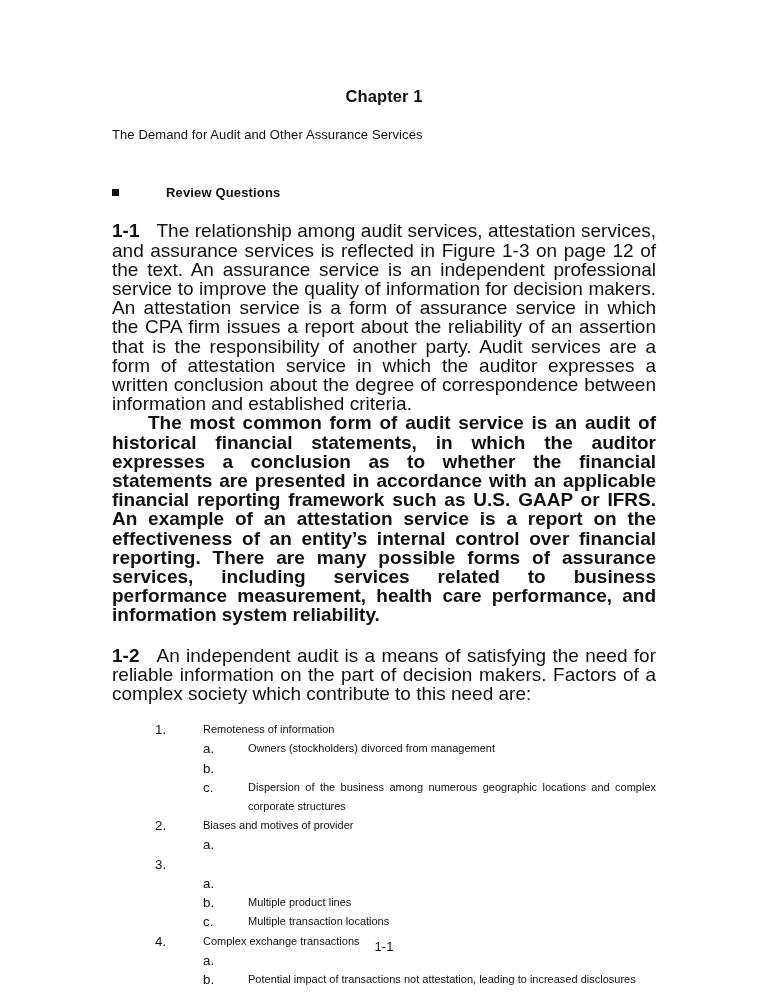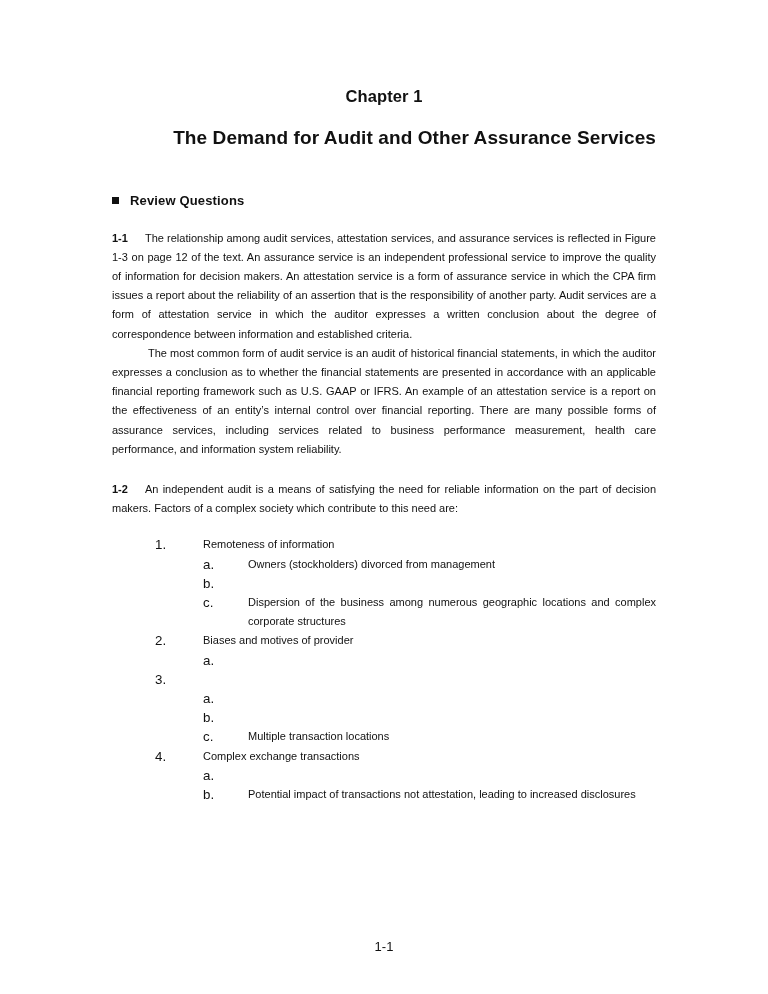--- a/index.html
+++ b/index.html
@@ -32,35 +32,36 @@
   .doc-title {
     font-size: 16.5px;
     font-weight: bold;
     text-align: center;
     letter-spacing: 0.1px;
     margin: 0;
     padding-top: 78px;
     line-height: 1.2;
   }
   .doc-subtitle {
-    font-size: 19px;
-    font-weight: bold;
-    text-align: right;
+    font-size: 13px;
+    font-weight: normal;
+    text-align: left;
     letter-spacing: 0.1px;
     margin: 0;
     padding-top: 20px;
     line-height: 1.2;
   }
 
   
   .section-heading {
     display: flex;
     align-items: baseline;
     margin: 0;
     padding-top: 43px;
+    gap: 36px;
   }
   .bullet-square {
     display: inline-block;
     width: 7px;
     height: 7px;
     background: #111111;
     margin-right: 11px;
     flex: 0 0 auto;
     position: relative;
     top: -1px;
@@ -71,27 +72,28 @@
     letter-spacing: 0.15px;
   }
 
   
   .qa-block {
     margin: 0;
     padding-top: 21px;
   }
   p.body {
     margin: 0;
-    font-size: 11px;
+    font-size: 19px;
     line-height: 19.2px;
     text-align: justify;
     text-justify: inter-word;
   }
   p.body.indented {
     text-indent: 36px;
+    font-weight: bold;
   }
   .qnum {
     font-weight: bold;
   }
   .qgap {
     display: inline-block;
     width: 17px;
   }
 
   
@@ -191,20 +193,21 @@
       </div>
 
       <div class="olitem level1">
         <span class="marker">3.</span>
       </div>
       <div class="olitem level2">
         <span class="marker">a.</span>
       </div>
       <div class="olitem level2">
         <span class="marker">b.</span>
+        <span class="otext">Multiple product lines</span>
       </div>
       <div class="olitem level2">
         <span class="marker">c.</span>
         <span class="otext">Multiple transaction locations</span>
       </div>
 
       <div class="olitem level1">
         <span class="marker">4.</span>
         <span class="otext">Complex exchange transactions</span>
       </div>

